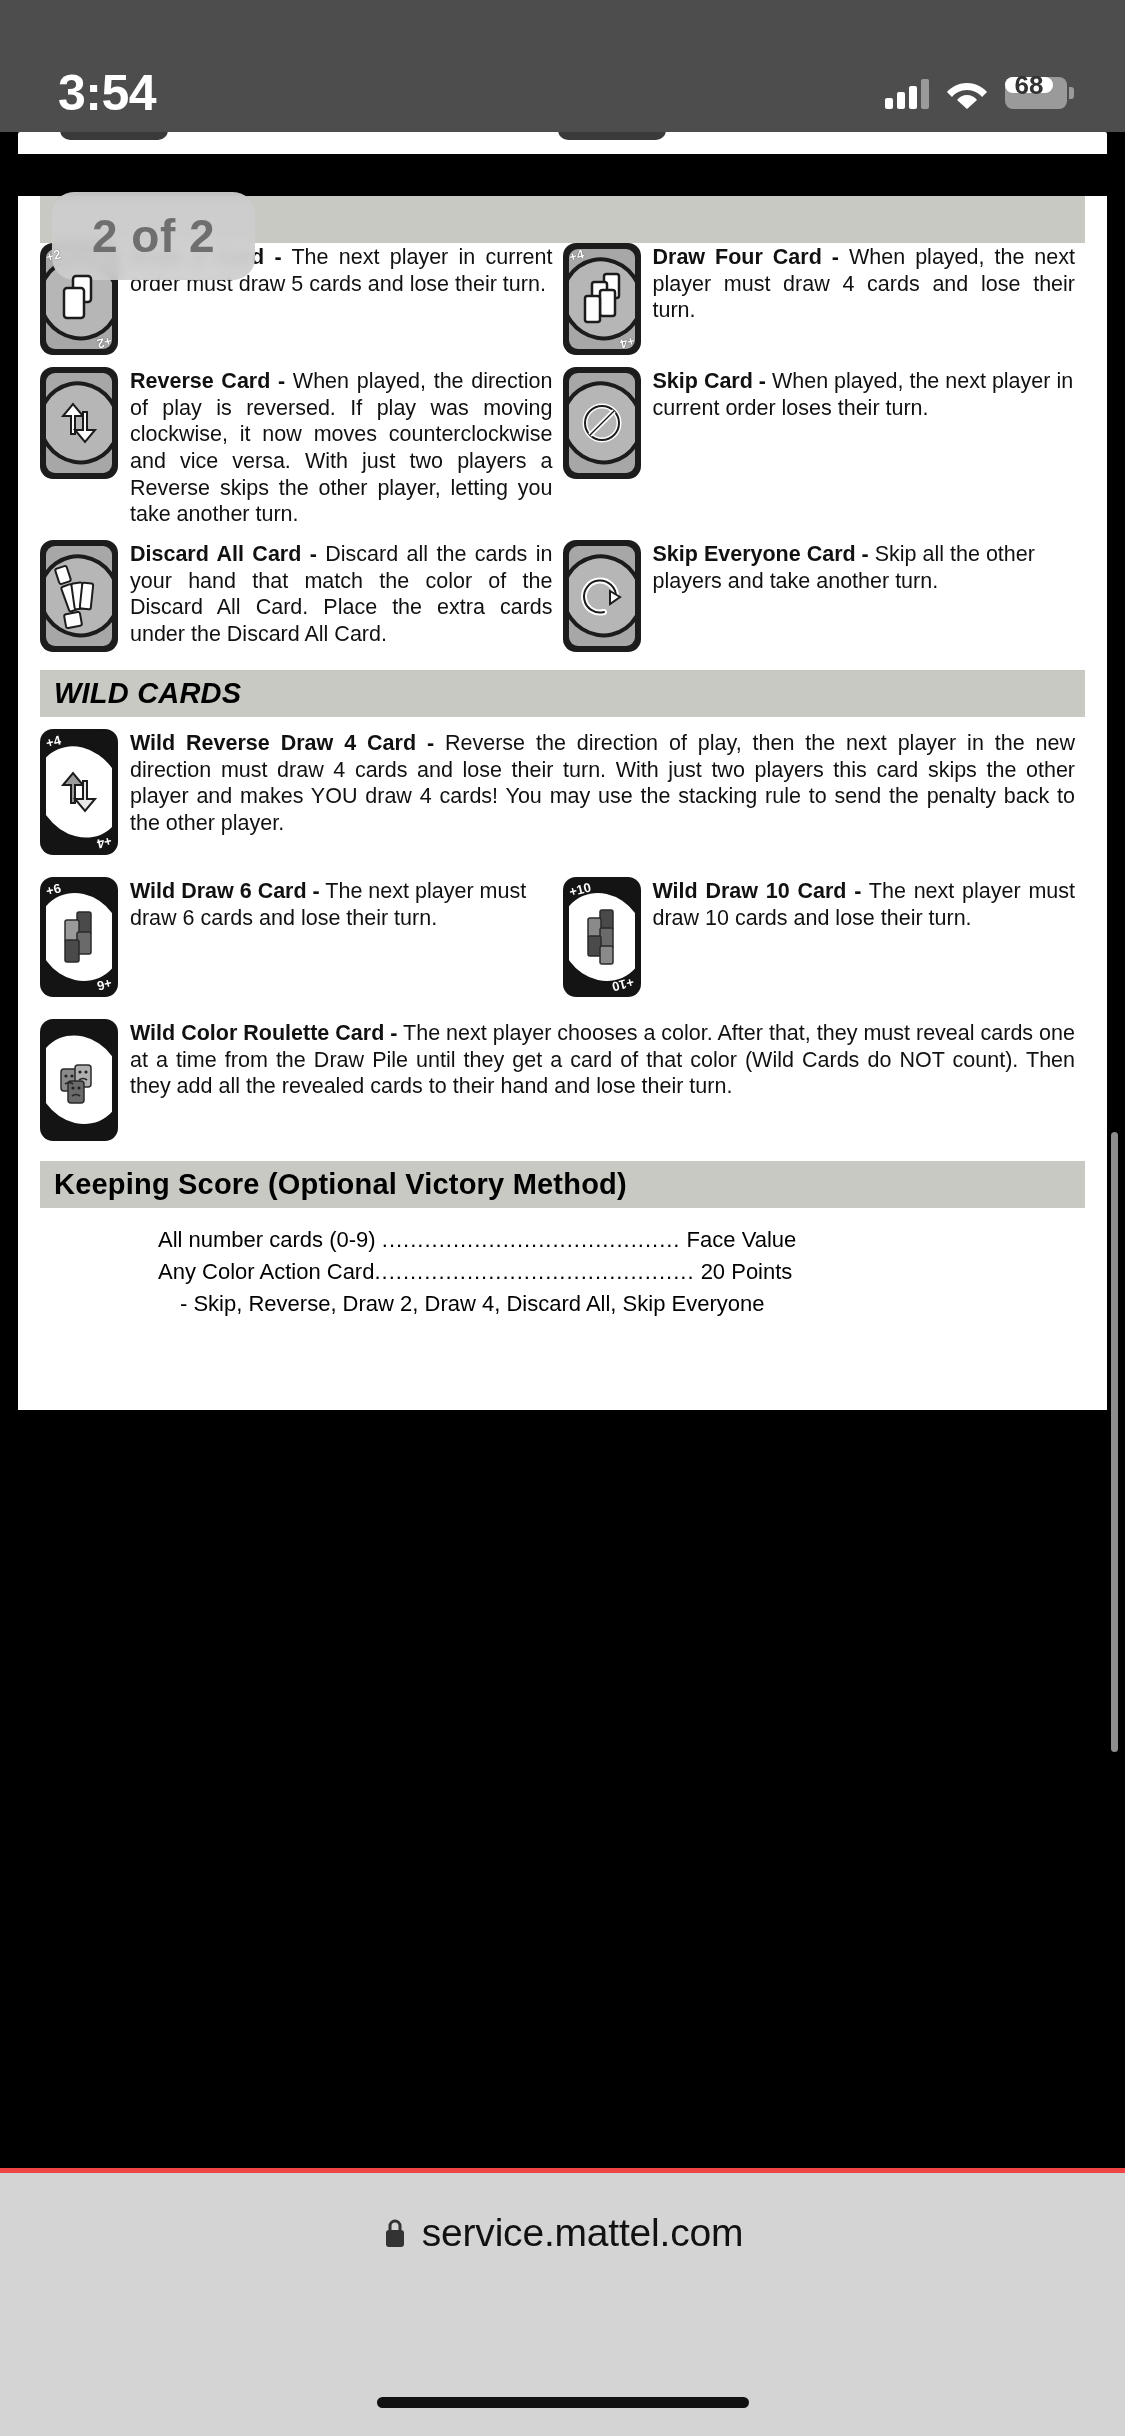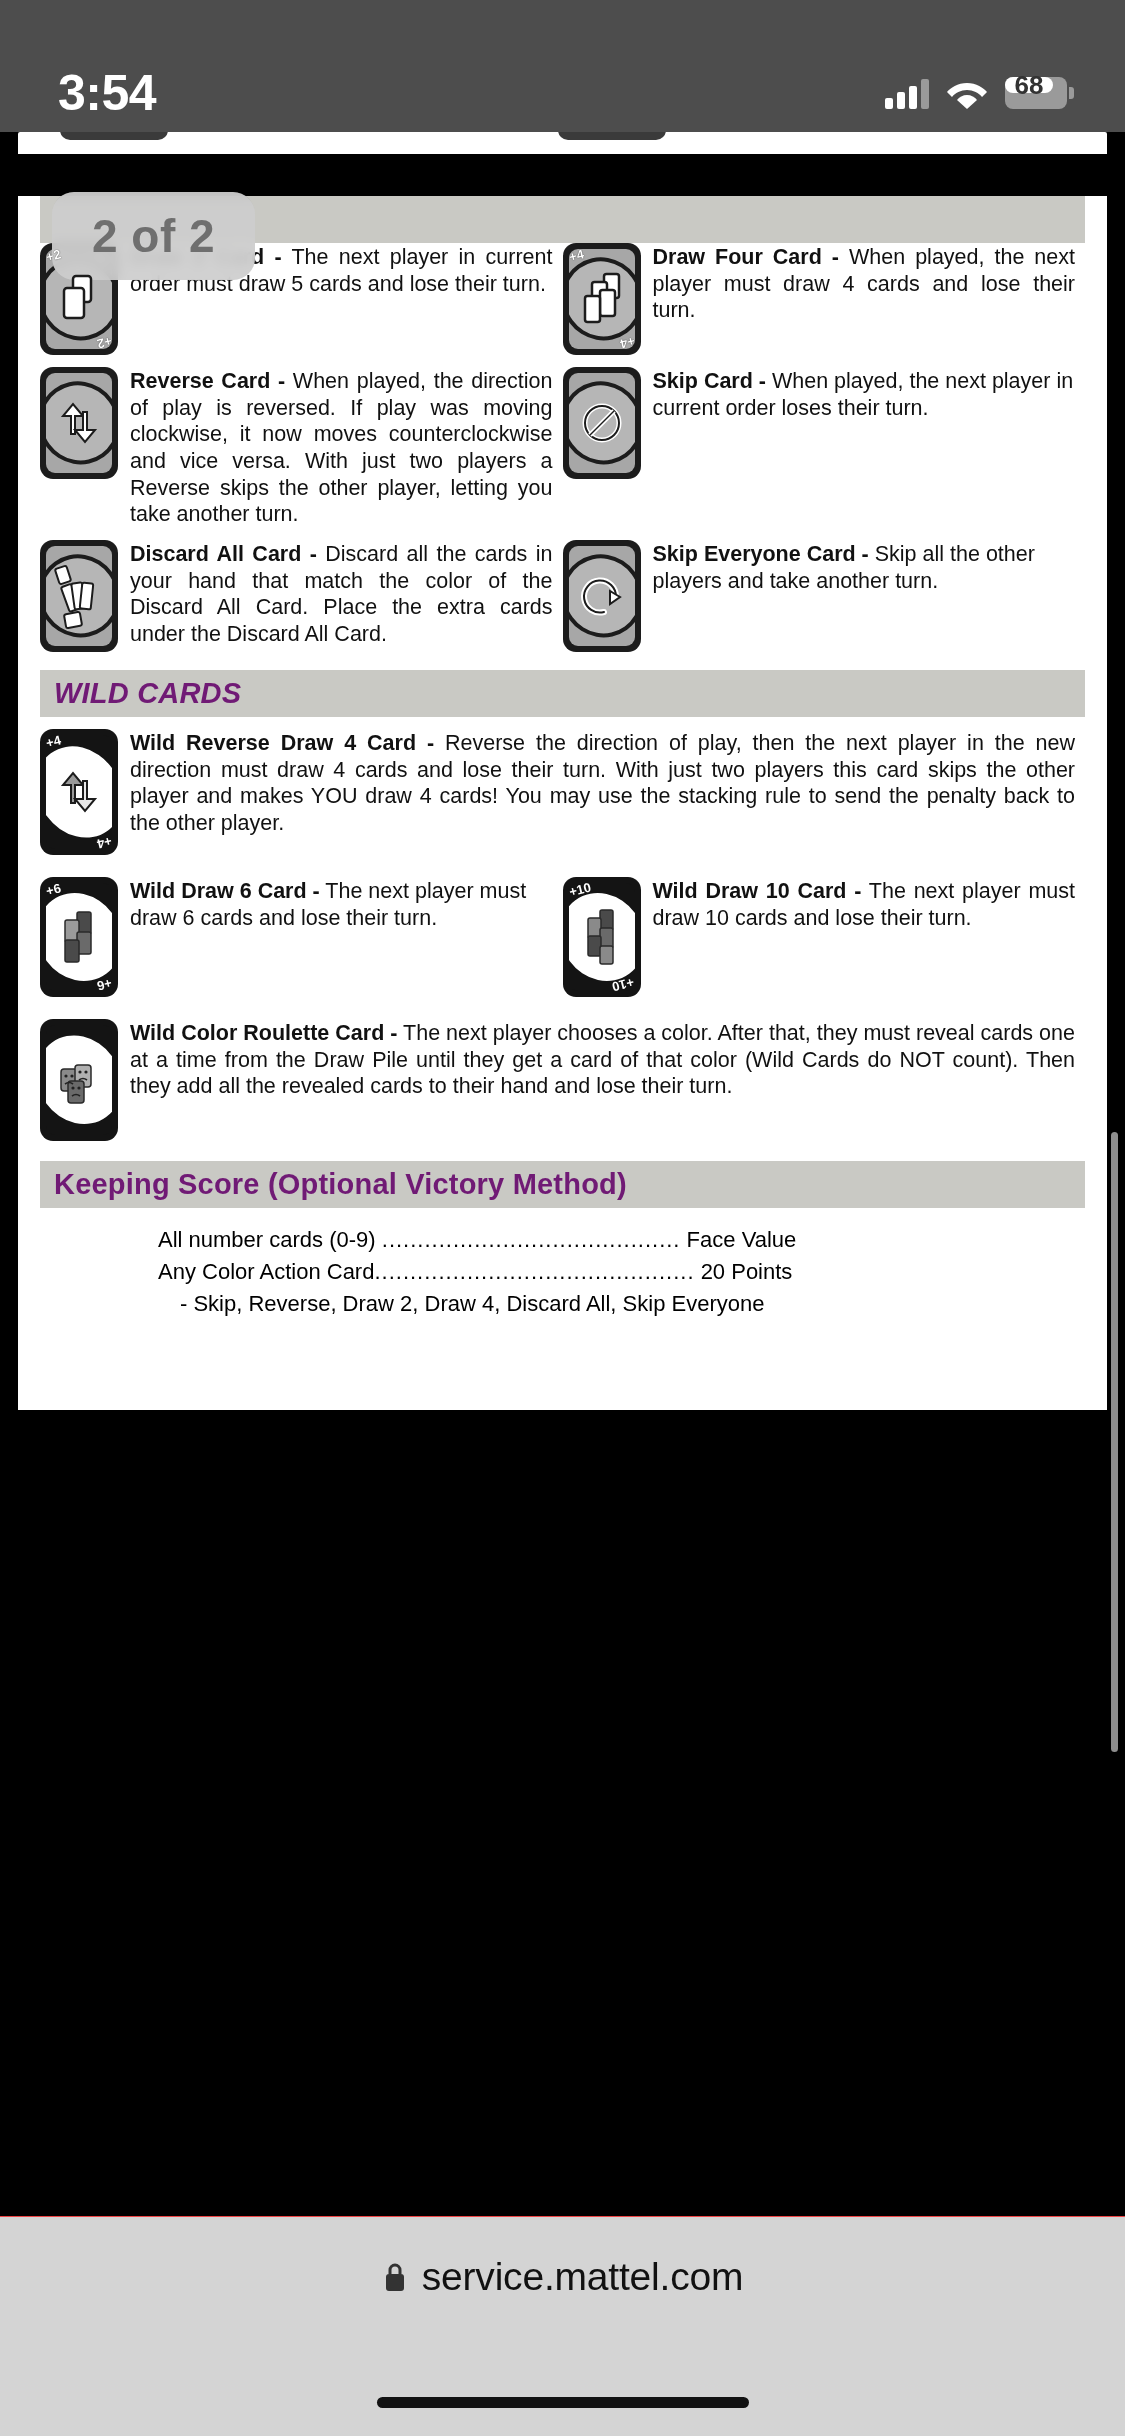--- a/index.html
+++ b/index.html
@@ -58,21 +58,21 @@
   
   .pagesheet {
     position: absolute; top: 196px; left: 18px;
     width: 1089px; height: 1214px;
     background: #fff; overflow: hidden;
   }
   .doc { padding: 0 22px; }
 
   
   .banner {
-    background: #c9c9c4; color: #701a75;
+    background: #c9c9c4; color: #000000;
     font-size: 29px; font-weight: 700; font-style: italic;
     letter-spacing: 0.2px;
     padding: 7px 0 7px 14px;
     font-family: "Liberation Sans", sans-serif;
   }
   .banner.sc { font-style: normal; }
 
   
   .grid { display: flex; gap: 0; }
   .col { width: 50%; display: flex; gap: 12px; padding-right: 10px; }
@@ -136,23 +136,23 @@
   }
 
   
   .scrollbar {
     position: absolute; right: 7px; top: 1132px;
     width: 7px; height: 620px; border-radius: 4px; background: #8e8e8e;
   }
 
   
   .bottombar {
-    position: absolute; left: 0; bottom: 0; width: 1125px; height: 220px;
+    position: absolute; left: 0; bottom: 0; width: 1125px; height: 268px;
     background: #d4d4d4;
-    border-top: 1px solid #ef4444;
+    border-top: 5px solid #ef4444;
   }
   .urlrow {
     display: flex; align-items: center; justify-content: center; gap: 14px;
     height: 120px;
   }
   .lock svg { width: 26px; height: 32px; display: block; }
   .urltext { font-size: 39px; color: #111; letter-spacing: -0.2px; }
   .homebar {
     position: absolute; left: 50%; transform: translateX(-50%);
     bottom: 28px; width: 372px; height: 11px; border-radius: 6px; background: #111;

